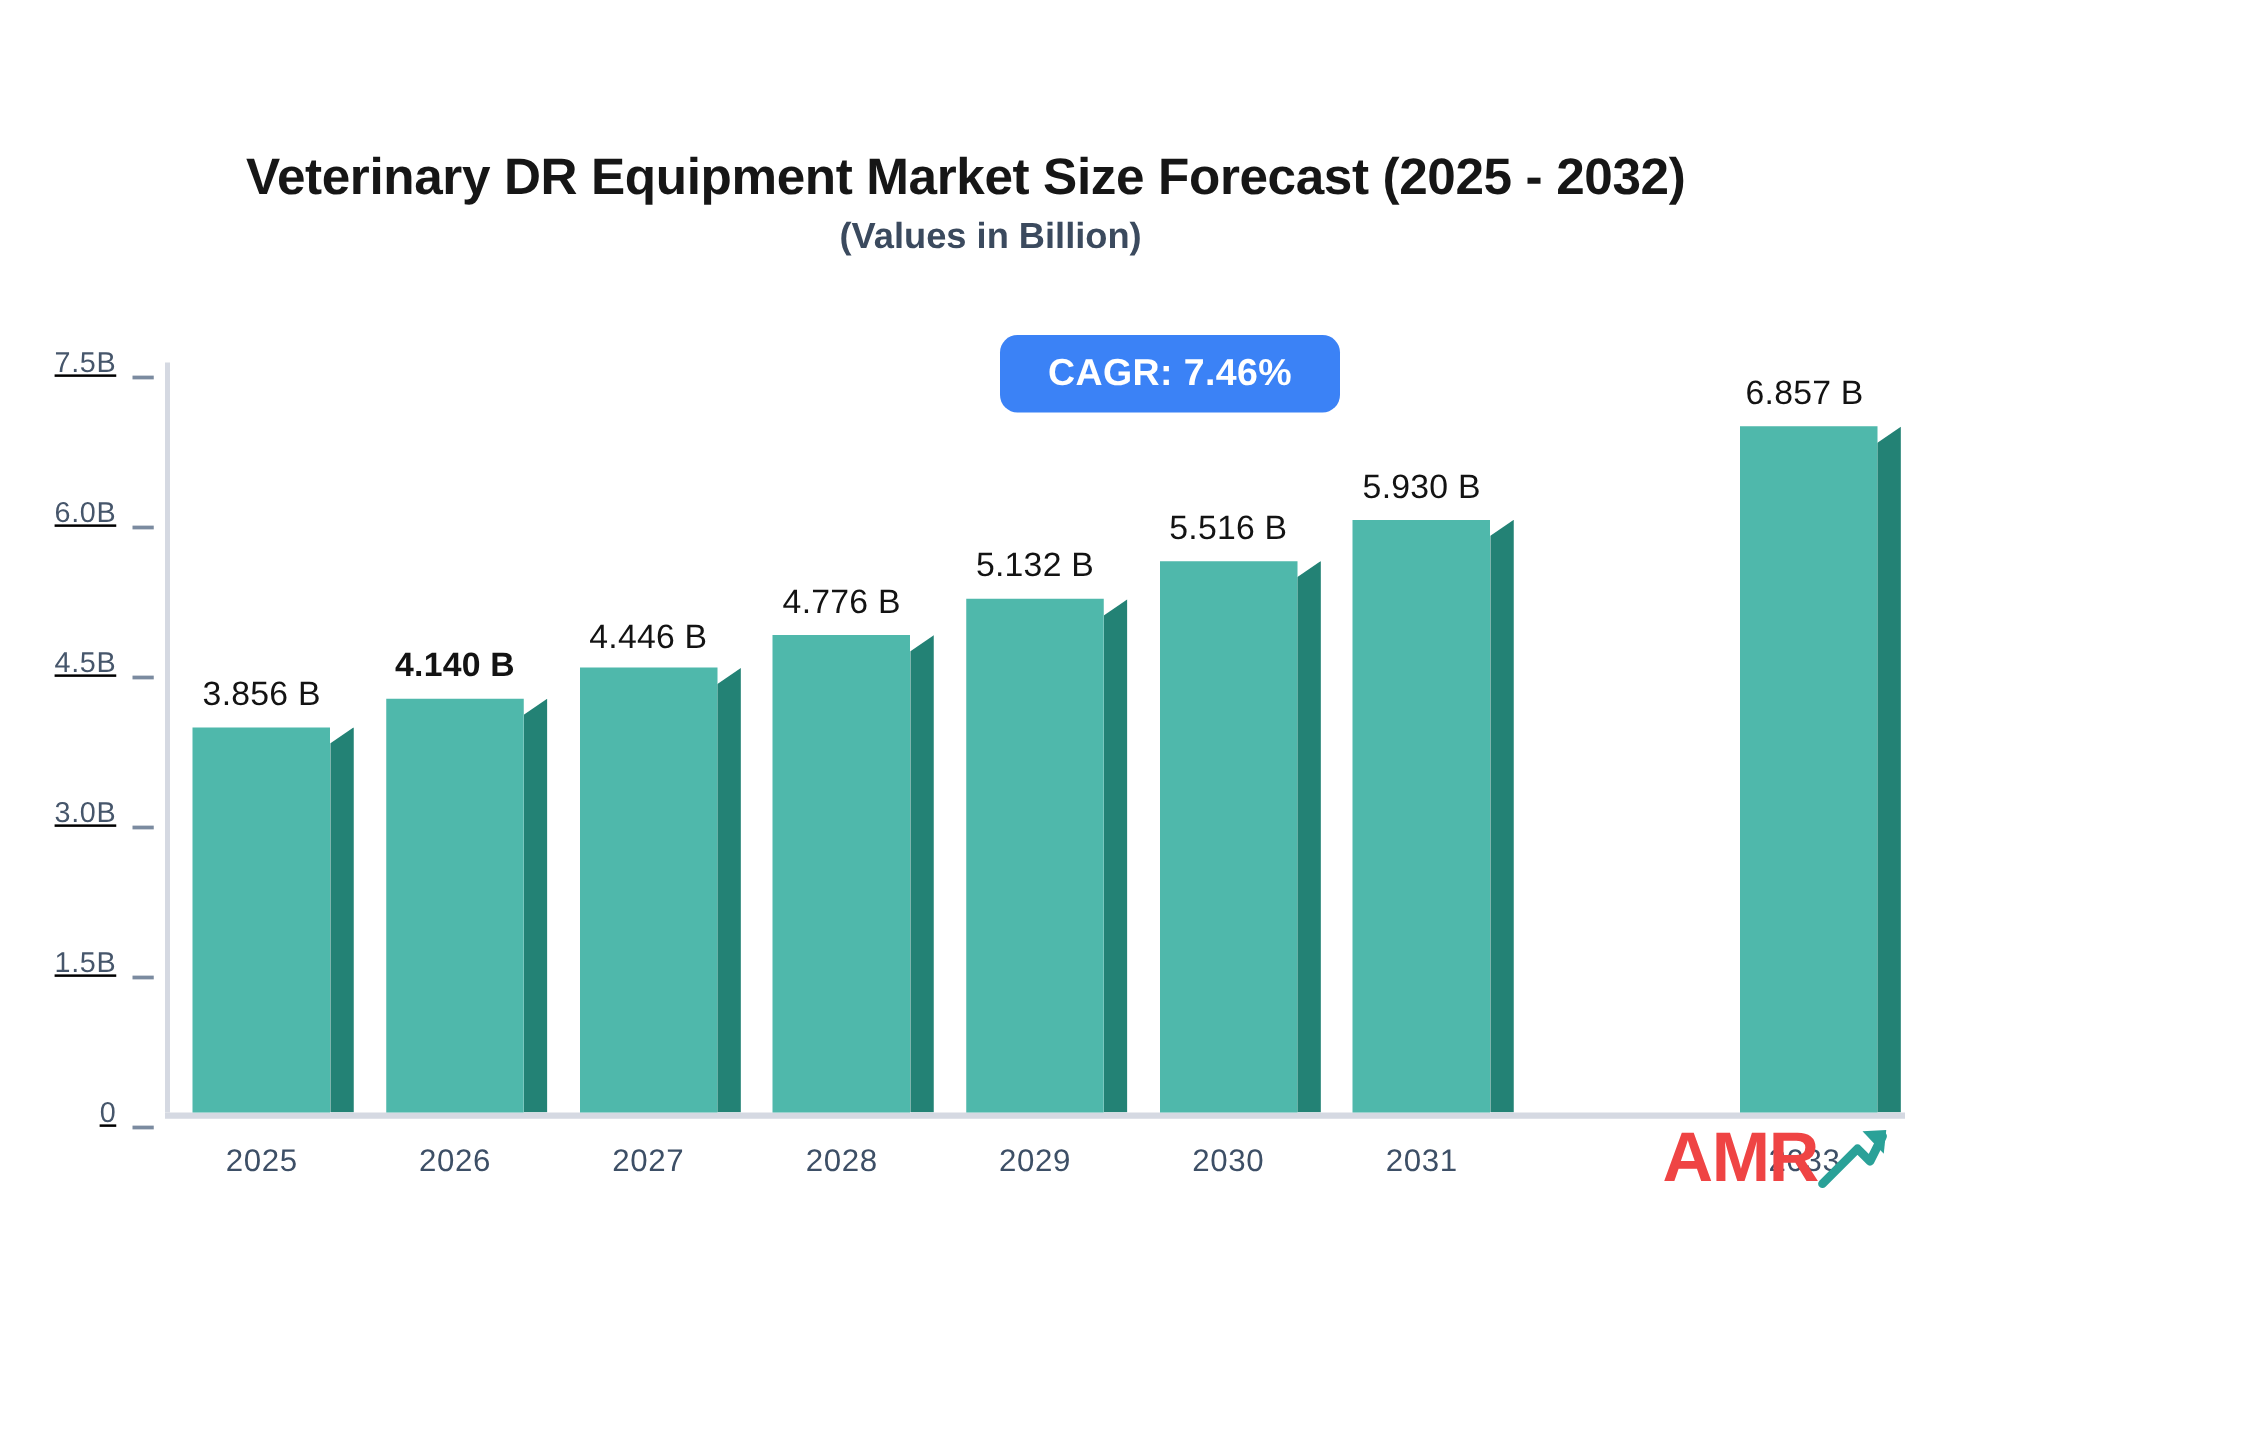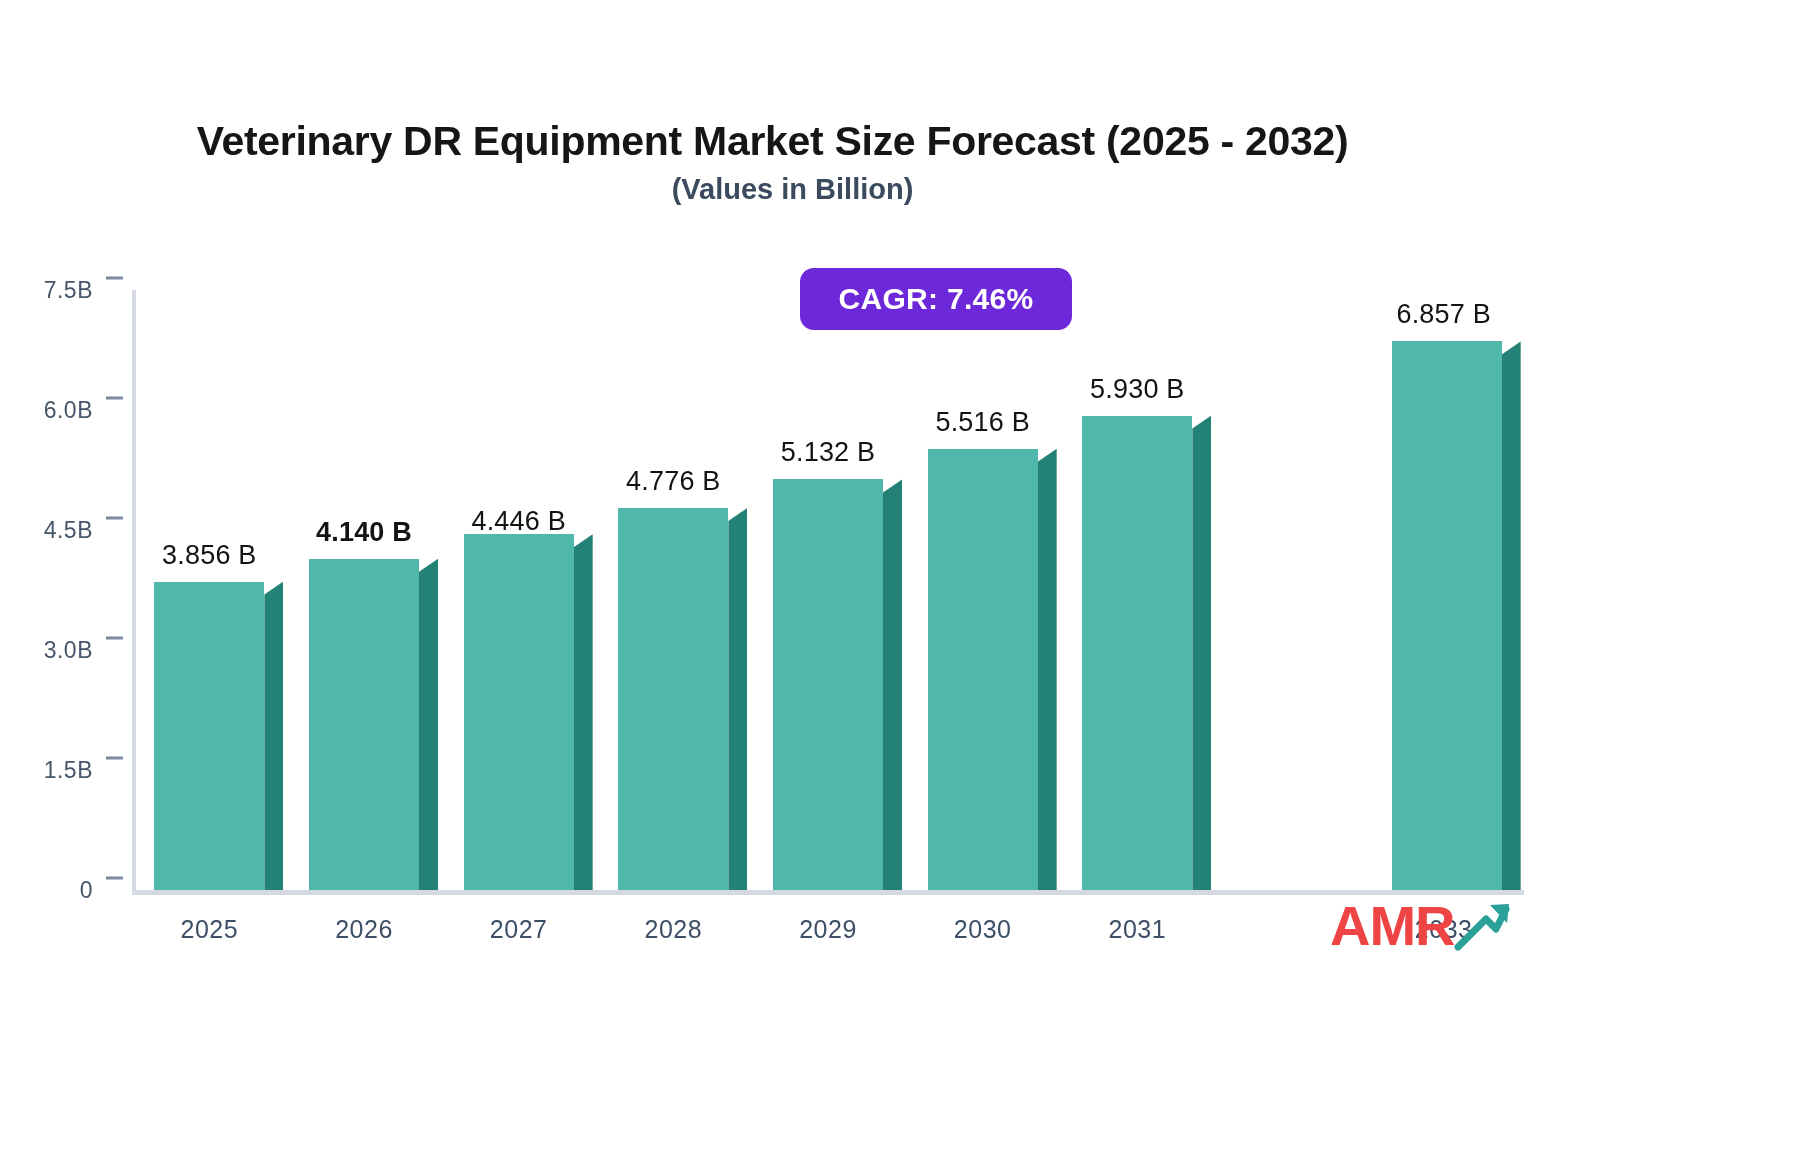--- a/index.html
+++ b/index.html
@@ -43,21 +43,21 @@
     margin-left: 20px;
   }
 
   
   .cagr-badge {
     position: absolute;
     left: 800px;
     top: 268px;
     width: 272px;
     height: 62px;
-    background: #6d28d9;
+    background: #3b82f6;
     border-radius: 14px;
     display: flex;
     align-items: center;
     justify-content: center;
     color: #ffffff;
     font-size: 30px;
     font-weight: 600;
     letter-spacing: 0.3px;
     white-space: nowrap;
     z-index: 6;
@@ -87,23 +87,24 @@
     height: 5px;
     background: #d5d9e2;
   }
 
   
   .ytick {
     position: absolute;
     right: 100%;
     transform: translateY(-50%);
     display: flex;
-    align-items: flex-start;
+    align-items: flex-end;
     justify-content: flex-end;
     white-space: nowrap;
+    text-decoration: underline;
   }
   .ytick .ylabel {
     font-size: 23px;
     color: #46566b;
     letter-spacing: 0.5px;
   }
   .ytick .ydash {
     display: inline-block;
     width: 17px;
     height: 3px;
@@ -250,21 +251,21 @@
             <div class="bar-side" style="height: 331.2px;"></div>
           </div>
           <div class="bar-value" style="bottom: 331.2px; font-weight: bold;">4.140 B</div>
           <div class="bar-cat">2026</div>
         </div>
         <div class="bar-group" style="left: 331.667px; width: 110px;">
           <div class="bar-3d" style="width: 110px; height: 355.68px;">
             <div class="bar-front" style="height: 355.68px;"></div>
             <div class="bar-side" style="height: 355.68px;"></div>
           </div>
-          <div class="bar-value" style="bottom: 342px;">4.446 B</div>
+          <div class="bar-value" style="bottom: 354px;">4.446 B</div>
           <div class="bar-cat">2027</div>
         </div>
         <div class="bar-group" style="left: 486.333px; width: 110px;">
           <div class="bar-3d" style="width: 110px; height: 382.08px;">
             <div class="bar-front" style="height: 382.08px;"></div>
             <div class="bar-side" style="height: 382.08px;"></div>
           </div>
           <div class="bar-value" style="bottom: 382.08px;">4.776 B</div>
           <div class="bar-cat">2028</div>
         </div>

